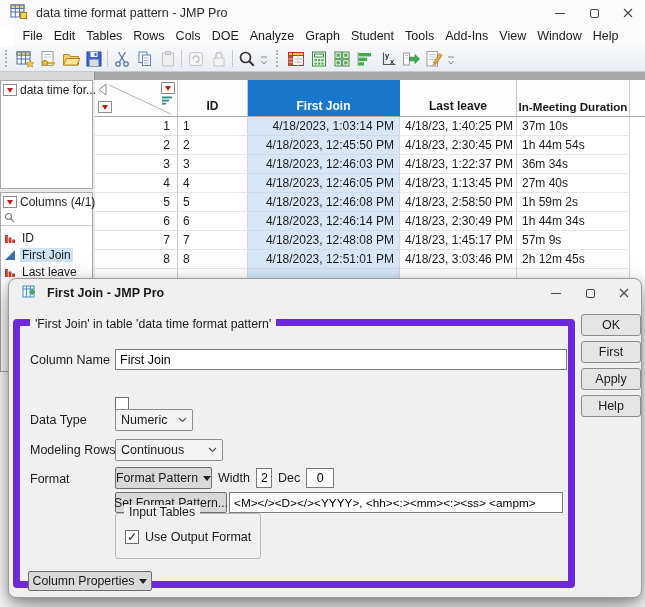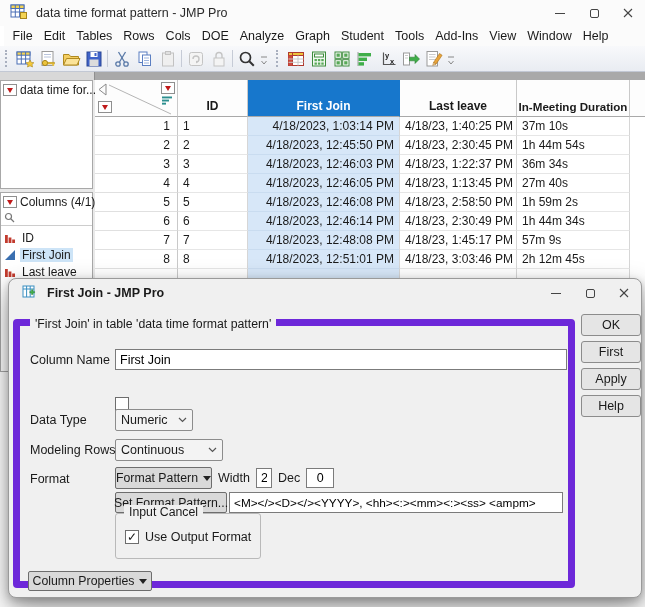--- a/index.html
+++ b/index.html
@@ -10,21 +10,21 @@
   
   .main-window { position:absolute; inset:0; background:#fff; }
   .titlebar { position:absolute; top:0; left:0; right:0; height:26px; background:#fbfbfb;
               display:flex; align-items:center; padding-left:10px; gap:9px; }
   .titlebar .title { font-size:12.5px; color:#2a2a2a; }
   .win-controls { margin-left:auto; display:flex; height:26px; }
   .wc { width:34px; display:flex; align-items:center; justify-content:center; }
   .wc-min-glyph { width:10px; height:1px; background:#444; }
   .wc-max-glyph { width:9px; height:9px; border:1px solid #444; border-radius:2px; }
 
-  .menubar { position:absolute; top:26px; left:4px; right:0; height:20px; background:#fbfbfb;
+  .menubar { position:absolute; top:26px; left:14px; right:0; height:20px; background:#fbfbfb;
              display:flex; align-items:center; padding-left:3px; }
   .menu-item { font-size:12.5px; padding:0 5.5px; line-height:20px; color:#1a1a1a; }
 
   .toolbar { position:absolute; top:46px; left:0; right:0; height:26px;
              background:linear-gradient(#f8f9fb,#e9ecf2); border-bottom:1px solid #c2c8d4;
              display:flex; align-items:center; padding-left:2px; }
   .grip { width:4px; height:17px; border-left:2px dotted #a9b0bf; margin:0 4px 0 3px; }
   .tbtn { width:23px; height:22px; display:flex; align-items:center; justify-content:center; }
   .tsep { width:1px; height:17px; background:#c6cbd6; margin:0 2px; }
   .toverflow { margin:6px 4px 0 2px; }
@@ -543,21 +543,21 @@
         <span style="font-size:12.5px;">Dec</span>
         <input class="tinput" style="width: 28px; height: 20px; text-align: center;" value="0">
       </div>
 
       <div class="hrow" style="left:95px; top:166px; gap:2px;">
         <div class="gray-btn" style="width:112px; height:21px;">Set Format Pattern...</div>
         <input class="tinput" style="width: 334px; height: 21px; font-size: 11.8px;" value="&lt;M&gt;&lt;/&gt;&lt;D&gt;&lt;/&gt;&lt;YYYY&gt;, &lt;hh&gt;&lt;:&gt;&lt;mm&gt;&lt;:&gt;&lt;ss&gt; &lt;ampm&gt;">
       </div>
 
       <div class="inner-group">
-        <span class="legend">Input Cancel</span>
+        <span class="legend">Input Tables</span>
         <div class="inner-row">
           <span class="cb">
               <span>✓</span>
             </span>
           <span>Use Output Format</span>
         </div>
       </div>
 
       <div class="gray-btn" style="position:absolute; left:8px; top:245px; width:124px; height:20px;">
         <span>Column Properties</span>

